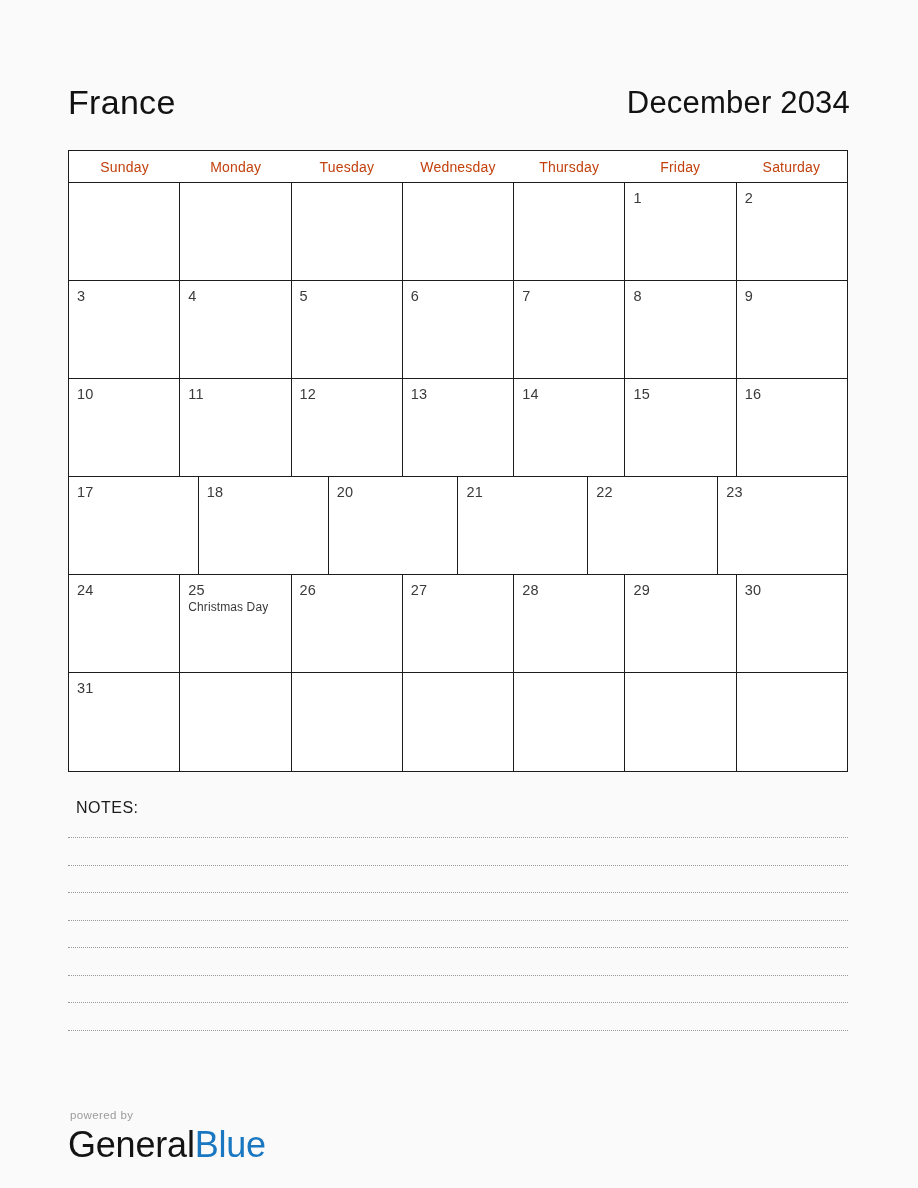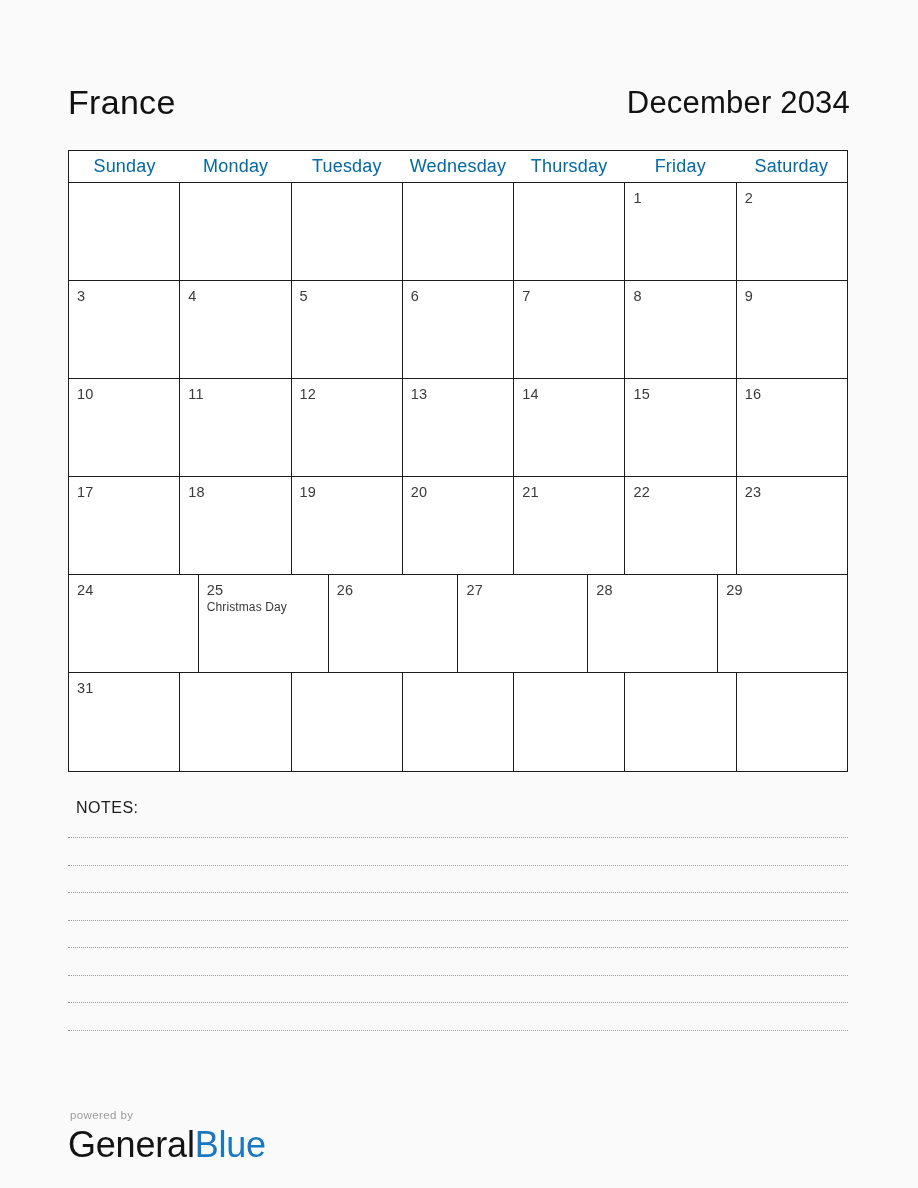--- a/index.html
+++ b/index.html
@@ -66,22 +66,22 @@
     display: flex;
     height: 32px;
     border-bottom: 1px solid #1c1c1c;
     box-sizing: border-box;
   }
   .weekday-cell {
     flex: 1 1 0;
     display: flex;
     align-items: center;
     justify-content: center;
-    font-size: 18px;
-    color: #0369a1;
+    font-size: 14px;
+    color: #c2410c;
     letter-spacing: 0.2px;
     box-sizing: border-box;
   }
 
   .week-row {
     display: flex;
     height: 98px;
     box-sizing: border-box;
   }
   .week-row:not(:last-child) {
@@ -252,23 +252,20 @@
           </div>
         </div>
         <div class="week-row">
           <div class="day-cell">
             <span class="day-number">17</span>
           </div>
           <div class="day-cell">
             <span class="day-number">18</span>
           </div>
           <div class="day-cell">
-            <span class="day-number">19</span>
-          </div>
-          <div class="day-cell">
             <span class="day-number">20</span>
           </div>
           <div class="day-cell">
             <span class="day-number">21</span>
           </div>
           <div class="day-cell">
             <span class="day-number">22</span>
           </div>
           <div class="day-cell">
             <span class="day-number">23</span>
@@ -286,20 +283,23 @@
             <span class="day-number">26</span>
           </div>
           <div class="day-cell">
             <span class="day-number">27</span>
           </div>
           <div class="day-cell">
             <span class="day-number">28</span>
           </div>
           <div class="day-cell">
             <span class="day-number">29</span>
+          </div>
+          <div class="day-cell">
+            <span class="day-number">30</span>
           </div>
         </div>
         <div class="week-row">
           <div class="day-cell">
             <span class="day-number">31</span>
           </div>
           <div class="day-cell empty">
             <span class="day-number"></span>
           </div>
           <div class="day-cell empty">

